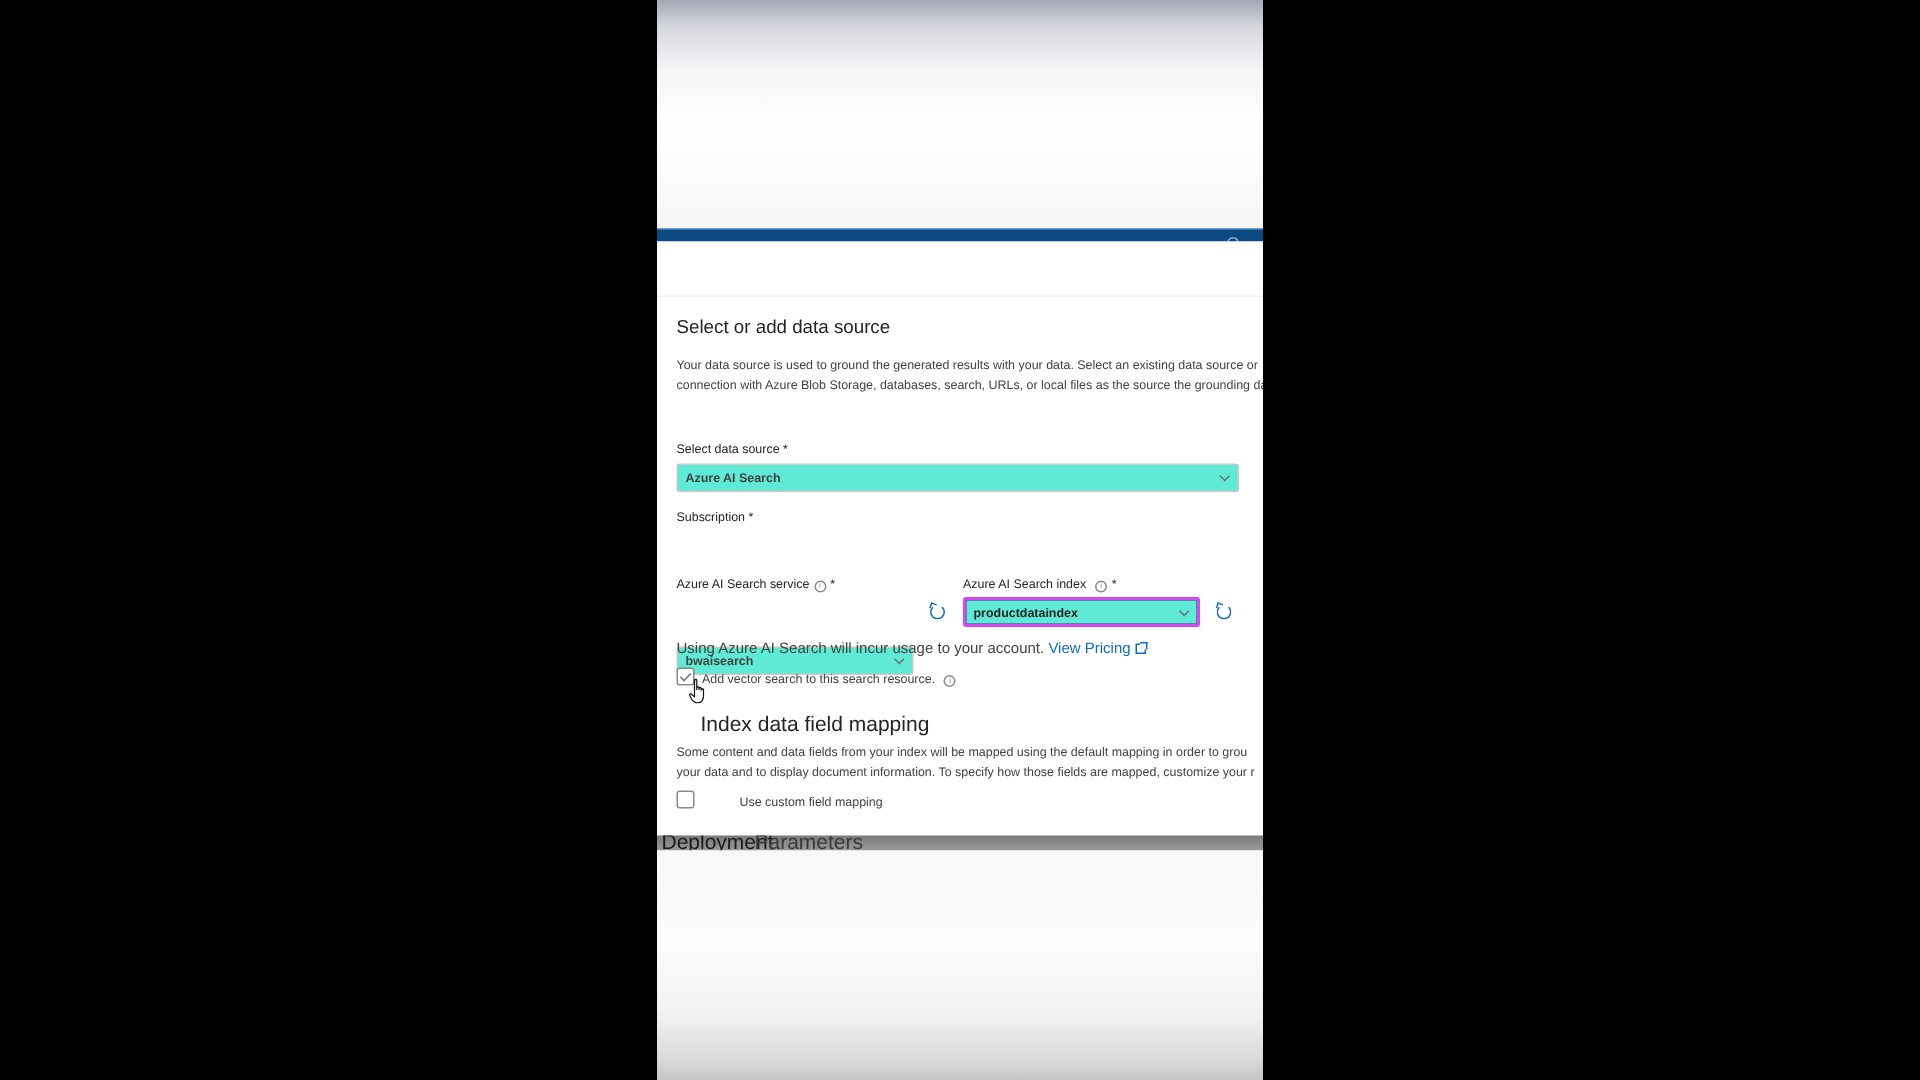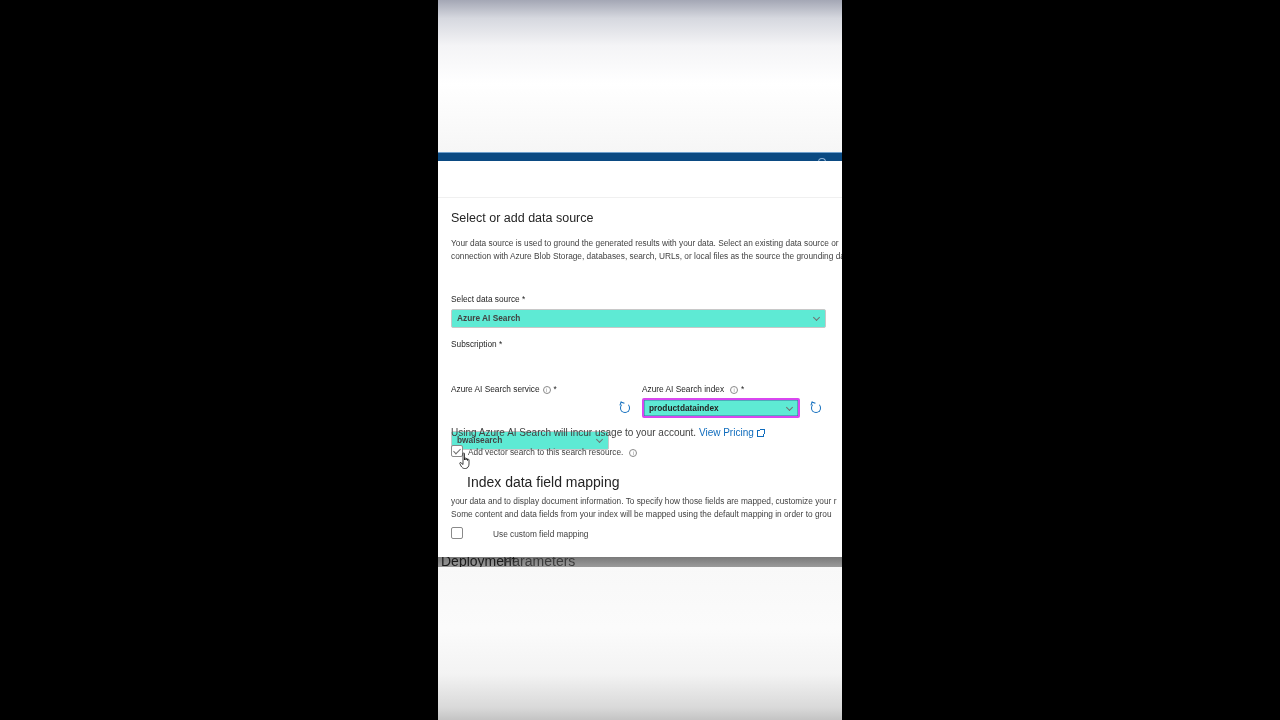--- a/index.html
+++ b/index.html
@@ -85,22 +85,22 @@
       <span class="link">View Pricing</span><span class="ext-icon"></span>
     </div>
 
     <div class="checkbox checked" style="left:13px; top:247px;"></div>
     <div class="cb-label" style="left:30px; top:249px;">
       <span>Add vector search to this search resource.</span><span class="info-icon" style="margin-left:6px;">i</span>
     </div>
 
     <div class="section-title">Index data field mapping</div>
     <div class="section-desc">
+      <div>Some content and data fields from your index will be mapped using the default mapping in order to grou</div>
       <div>your data and to display document information. To specify how those fields are mapped, customize your r</div>
-      <div>Some content and data fields from your index will be mapped using the default mapping in order to grou</div>
     </div>
 
     <div class="checkbox" style="left:13px; top:329px;"></div>
     <div class="cb-label" style="left:30px; top:331px;padding-left:25px;">Use custom field mapping</div>
   </div>
 
   <div class="bottom-tabs">
     <span style="left:3px;">Deployment</span>
     <span style="left:65px; color:#3a3a3a;">Parameters</span>
   </div>

